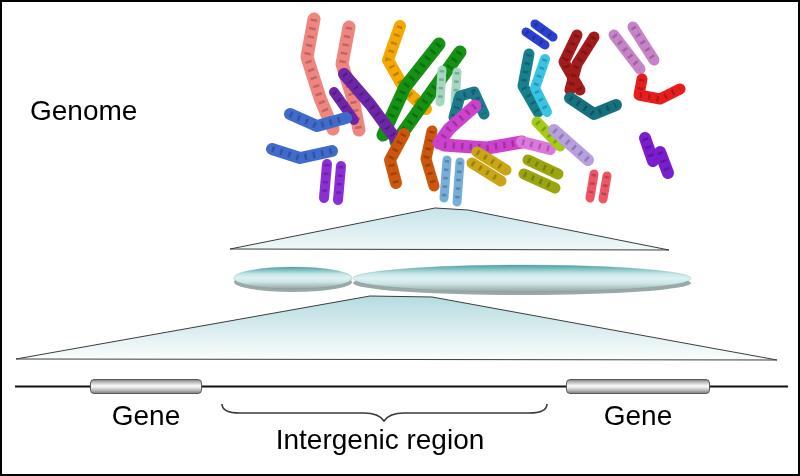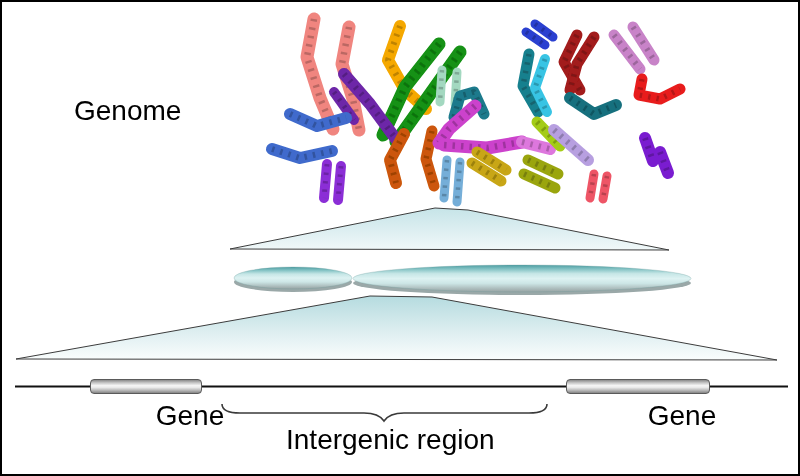--- a/index.html
+++ b/index.html
@@ -2,27 +2,27 @@
 <html><head>
 <meta charset="utf-8">
 <style>
   html,body{margin:0;padding:0;background:#fff;}
   #figure{
     position:relative;width:800px;height:476px;box-sizing:border-box;
     border:2px solid #000;background:#fff;overflow:hidden;
     font-family:"Liberation Sans","DejaVu Sans",sans-serif;
   }
   .lbl{
-    position:absolute;color:#000;font-size:28px;line-height:32px;white-space:nowrap;margin-left:44px;
+    position:absolute;color:#000;font-size:28px;line-height:32px;white-space:nowrap;
   }
   #genome-label{left:28px;top:92px;line-height:34px;}
   #chromosome-label{left:28px;top:257px;line-height:34px;}
   #gene-label-left{left:88px;top:398px;width:112px;text-align:center;}
   #gene-label-right{left:564px;top:398px;width:144px;text-align:center;}
-  #intergenic-label{left:240px;top:422px;width:300px;text-align:left;}
+  #intergenic-label{left:228px;top:422px;width:300px;text-align:center;}
   svg{position:absolute;display:block;}
   #diagram-svg{left:0;top:0;}
   #karyotype-svg{left:250px;top:5px;}
   .gene-box{
     position:absolute;top:377px;height:13px;border:1px solid #5a5a5a;border-radius:4px;
     background:linear-gradient(to bottom,#8a8a8a 0%,#c2c2c2 20%,#f4f4f4 42%,#ededed 56%,#b7b7b7 80%,#858585 100%);
   }
   #gene-box-left{left:88px;width:110px;}
   #gene-box-right{left:564px;width:142px;}
 </style>

